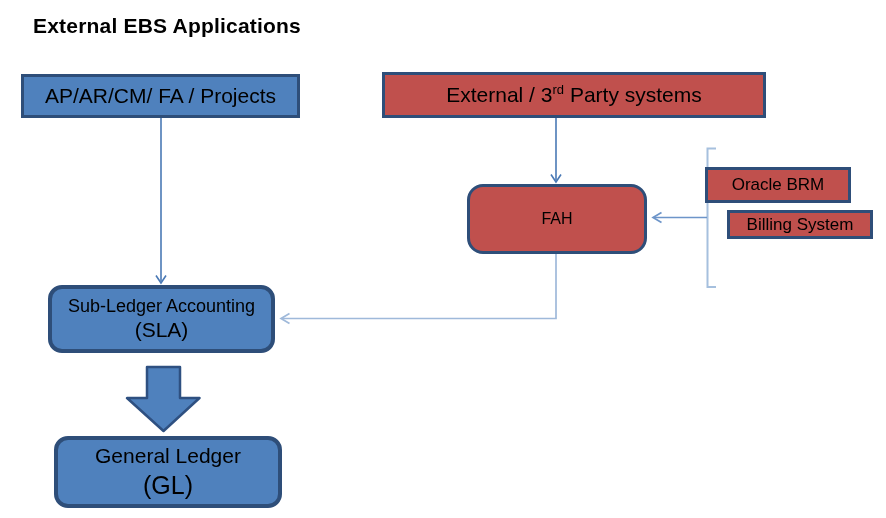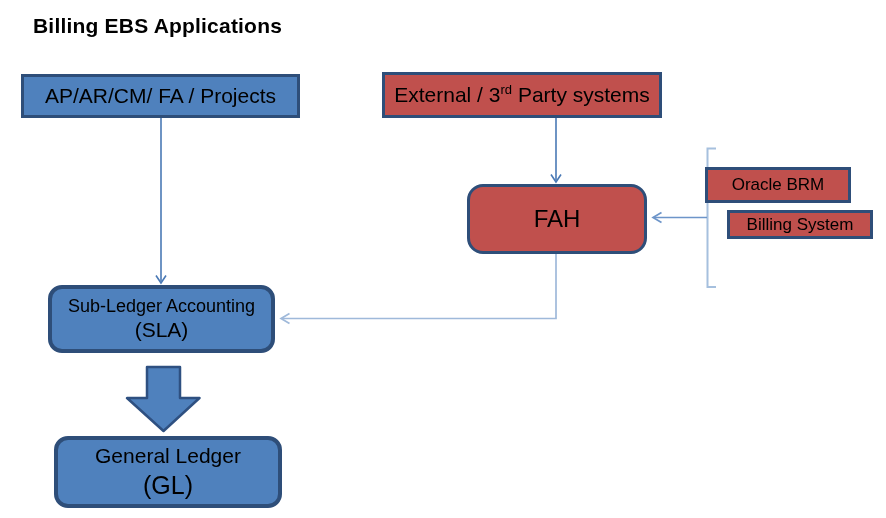--- a/index.html
+++ b/index.html
@@ -27,23 +27,23 @@
     color:#000000;
     text-align:center;
     box-sizing:border-box;
     white-space:nowrap;
   }
   .blue{background:#4f81bd;border:3px solid #2e4e79;}
   .red{background:#c0504d;border:3px solid #2e4e79;}
   .rounded{border-radius:14px;border-width:4px;}
 
   .n-ebs{left:21px;top:74px;width:279px;height:44px;font-size:21px;}
-  .n-ext{left:382px;top:72px;width:280px;height:46px;font-size:21px;}
+  .n-ext{left:382px;top:72px;width:384px;height:46px;font-size:21px;}
   .n-ext sup{font-size:13px;line-height:0;}
-  .n-fah{left:467px;top:184px;width:180px;height:70px;font-size:24px;border-radius:16px;align-items:center;}
+  .n-fah{left:467px;top:184px;width:180px;height:70px;font-size:16px;border-radius:16px;align-items:center;}
   .n-brm{left:705px;top:167px;width:146px;height:36px;font-size:17px;}
   .n-billing{left:727px;top:210px;width:146px;height:29px;font-size:17px;}
   .n-ofss{left:727px;top:252px;width:146px;height:35px;font-size:17px;}
   .n-sla{left:48px;top:285px;width:227px;height:68px;flex-direction:column;line-height:1.25;justify-content:center;}
   .n-sla .l1{font-size:18px;}
   .n-sla .l2{font-size:21px;}
   .n-gl{left:54px;top:436px;width:228px;height:72px;flex-direction:column;line-height:1.3;}
   .n-gl .l1{font-size:21px;}
   .n-gl .l2{font-size:25px;}
 
@@ -74,21 +74,21 @@
     <path d="M716 148.5 L707.5 148.5 L707.5 287 L716 287" stroke="#a6c0de" stroke-width="2" fill="none"></path>
 
     <g stroke="#6d95c9" stroke-width="1.7" fill="none">
       <path d="M707 217.5 L654 217.5"></path>
       <path d="M661.5 212.5 L653 217.5 L661.5 222.5"></path>
     </g>
 
     <polygon points="147,367 180,367 180,398 199.5,398 163.5,431 127,398 147,398" fill="#4f81bd" stroke="#2e5081" stroke-width="2.5" stroke-linejoin="round"></polygon>
   </svg>
 
-  <div class="heading h-internal">Billing EBS Applications</div>
+  <div class="heading h-internal">External EBS Applications</div>
 
   <div class="node blue n-ebs">
     <span>AP/AR/CM/ FA / Projects</span>
   </div>
 
   <div class="node red n-ext">
     <span><span>External / 3</span><sup>rd</sup><span> Party systems</span></span>
   </div>
 
   <div class="node red n-fah">

